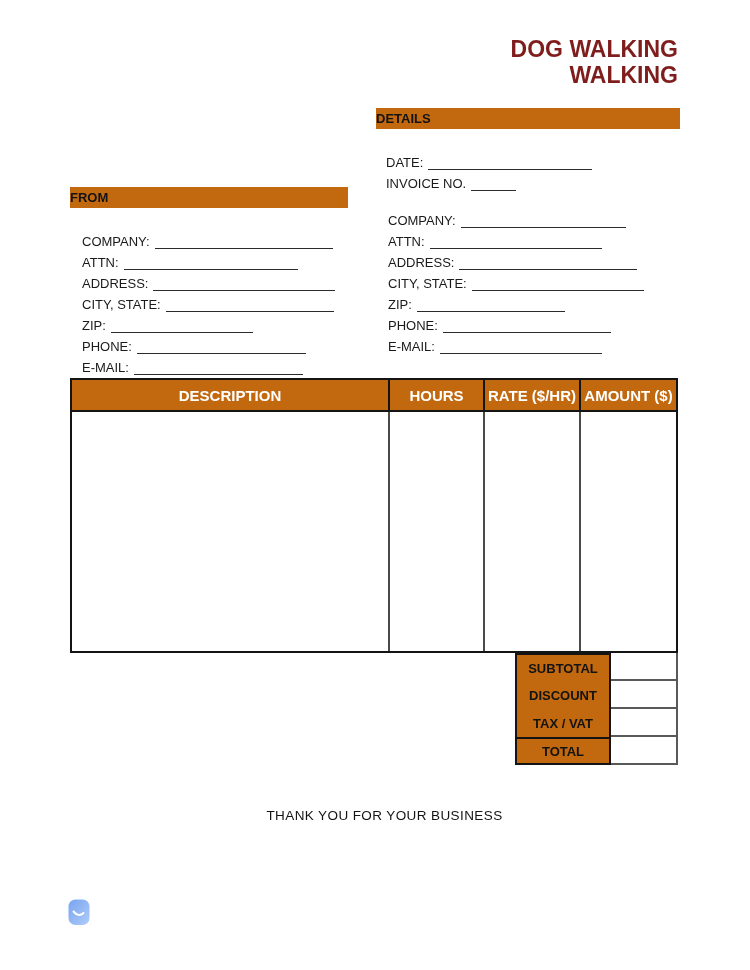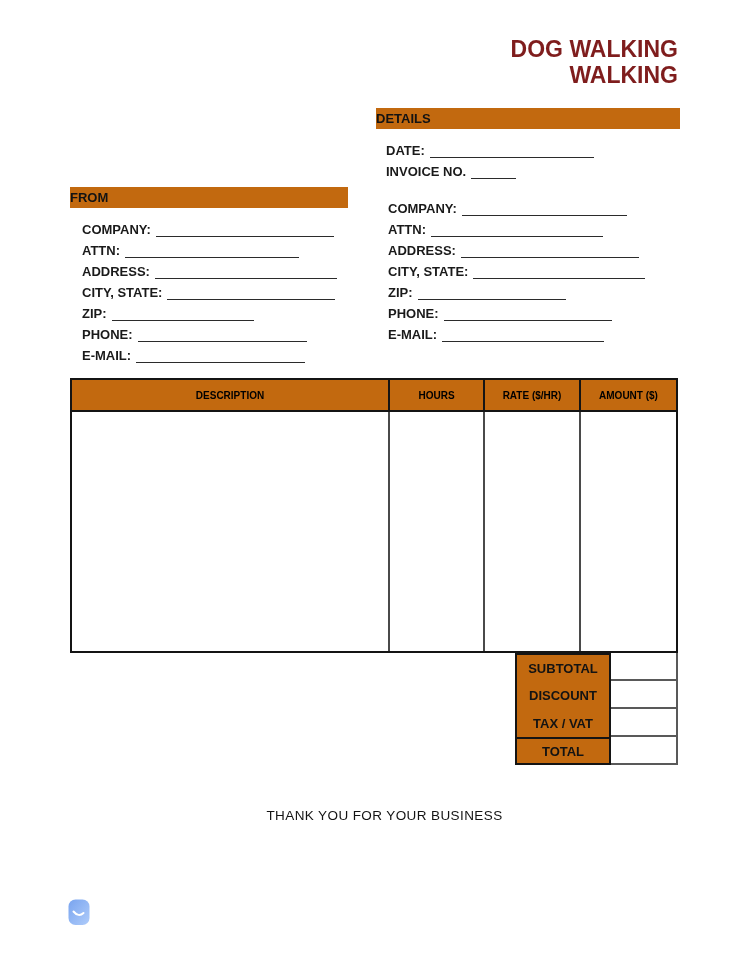--- a/index.html
+++ b/index.html
@@ -12,37 +12,37 @@
 
   
   .title { position: absolute; top: 36px; right: 72px; text-align: right;
     font-size: 23px; font-weight: 700; line-height: 26px; color: #7f1d1d; }
 
   
   .section-bar { background: var(--accent); color: #131313; font-weight: 700;
     font-size: 13px; height: 21px; line-height: 21px; }
 
   
-  .fields { margin-top: 8px; font-weight: bold; }
+  .fields { margin-top: 20px; }
   .field-row { display: flex; align-items: flex-end; height: 21px;
     font-size: 13px; padding-left: 12px; white-space: nowrap; }
   .field-row .lbl { line-height: 15px; }
   .fill-line { border-bottom: 1.5px solid #2b2b2b; height: 2px; margin-left: 5px; }
 
   .details-block { position: absolute; left: 376px; top: 108px; width: 304px; }
   .details-block .field-row { padding-left: 10px; }
   .from-block { position: absolute; left: 70px; top: 187px; width: 278px; }
   .billto-block { position: absolute; left: 376px; top: 187px; width: 304px; }
 
   
   .items { position: absolute; left: 70px; top: 378px; width: 608px; }
   .items-header { display: flex; height: 34px; background: var(--accent);
     border: 2px solid #141414; }
   .items-header .hcell { display: flex; align-items: center; justify-content: center;
-    font-weight: 700; font-size: 10px; color: #000000; border-right: 2px solid #141414; }
+    font-weight: 700; font-size: 15px; color: #ffffff; border-right: 2px solid #141414; }
   .items-header .hcell:last-child { border-right: none; }
   .c-desc { width: 318px; } .c-hours { width: 95px; } .c-rate { width: 96px; }
   .c-amount { flex: 1; text-align: right; }
   .items-body { display: flex; height: 241px; border: 2px solid #141414; border-top: none; background: #fff; }
   .items-body .bcell { border-right: 2px solid #4a4a4a; }
   .items-body .bcell:last-child { border-right: none; }
 
   
   .totals { position: absolute; left: 485px; top: 653px; width: 193px; }
   .t-row { display: flex; height: 28px; margin-left: 30px; }

